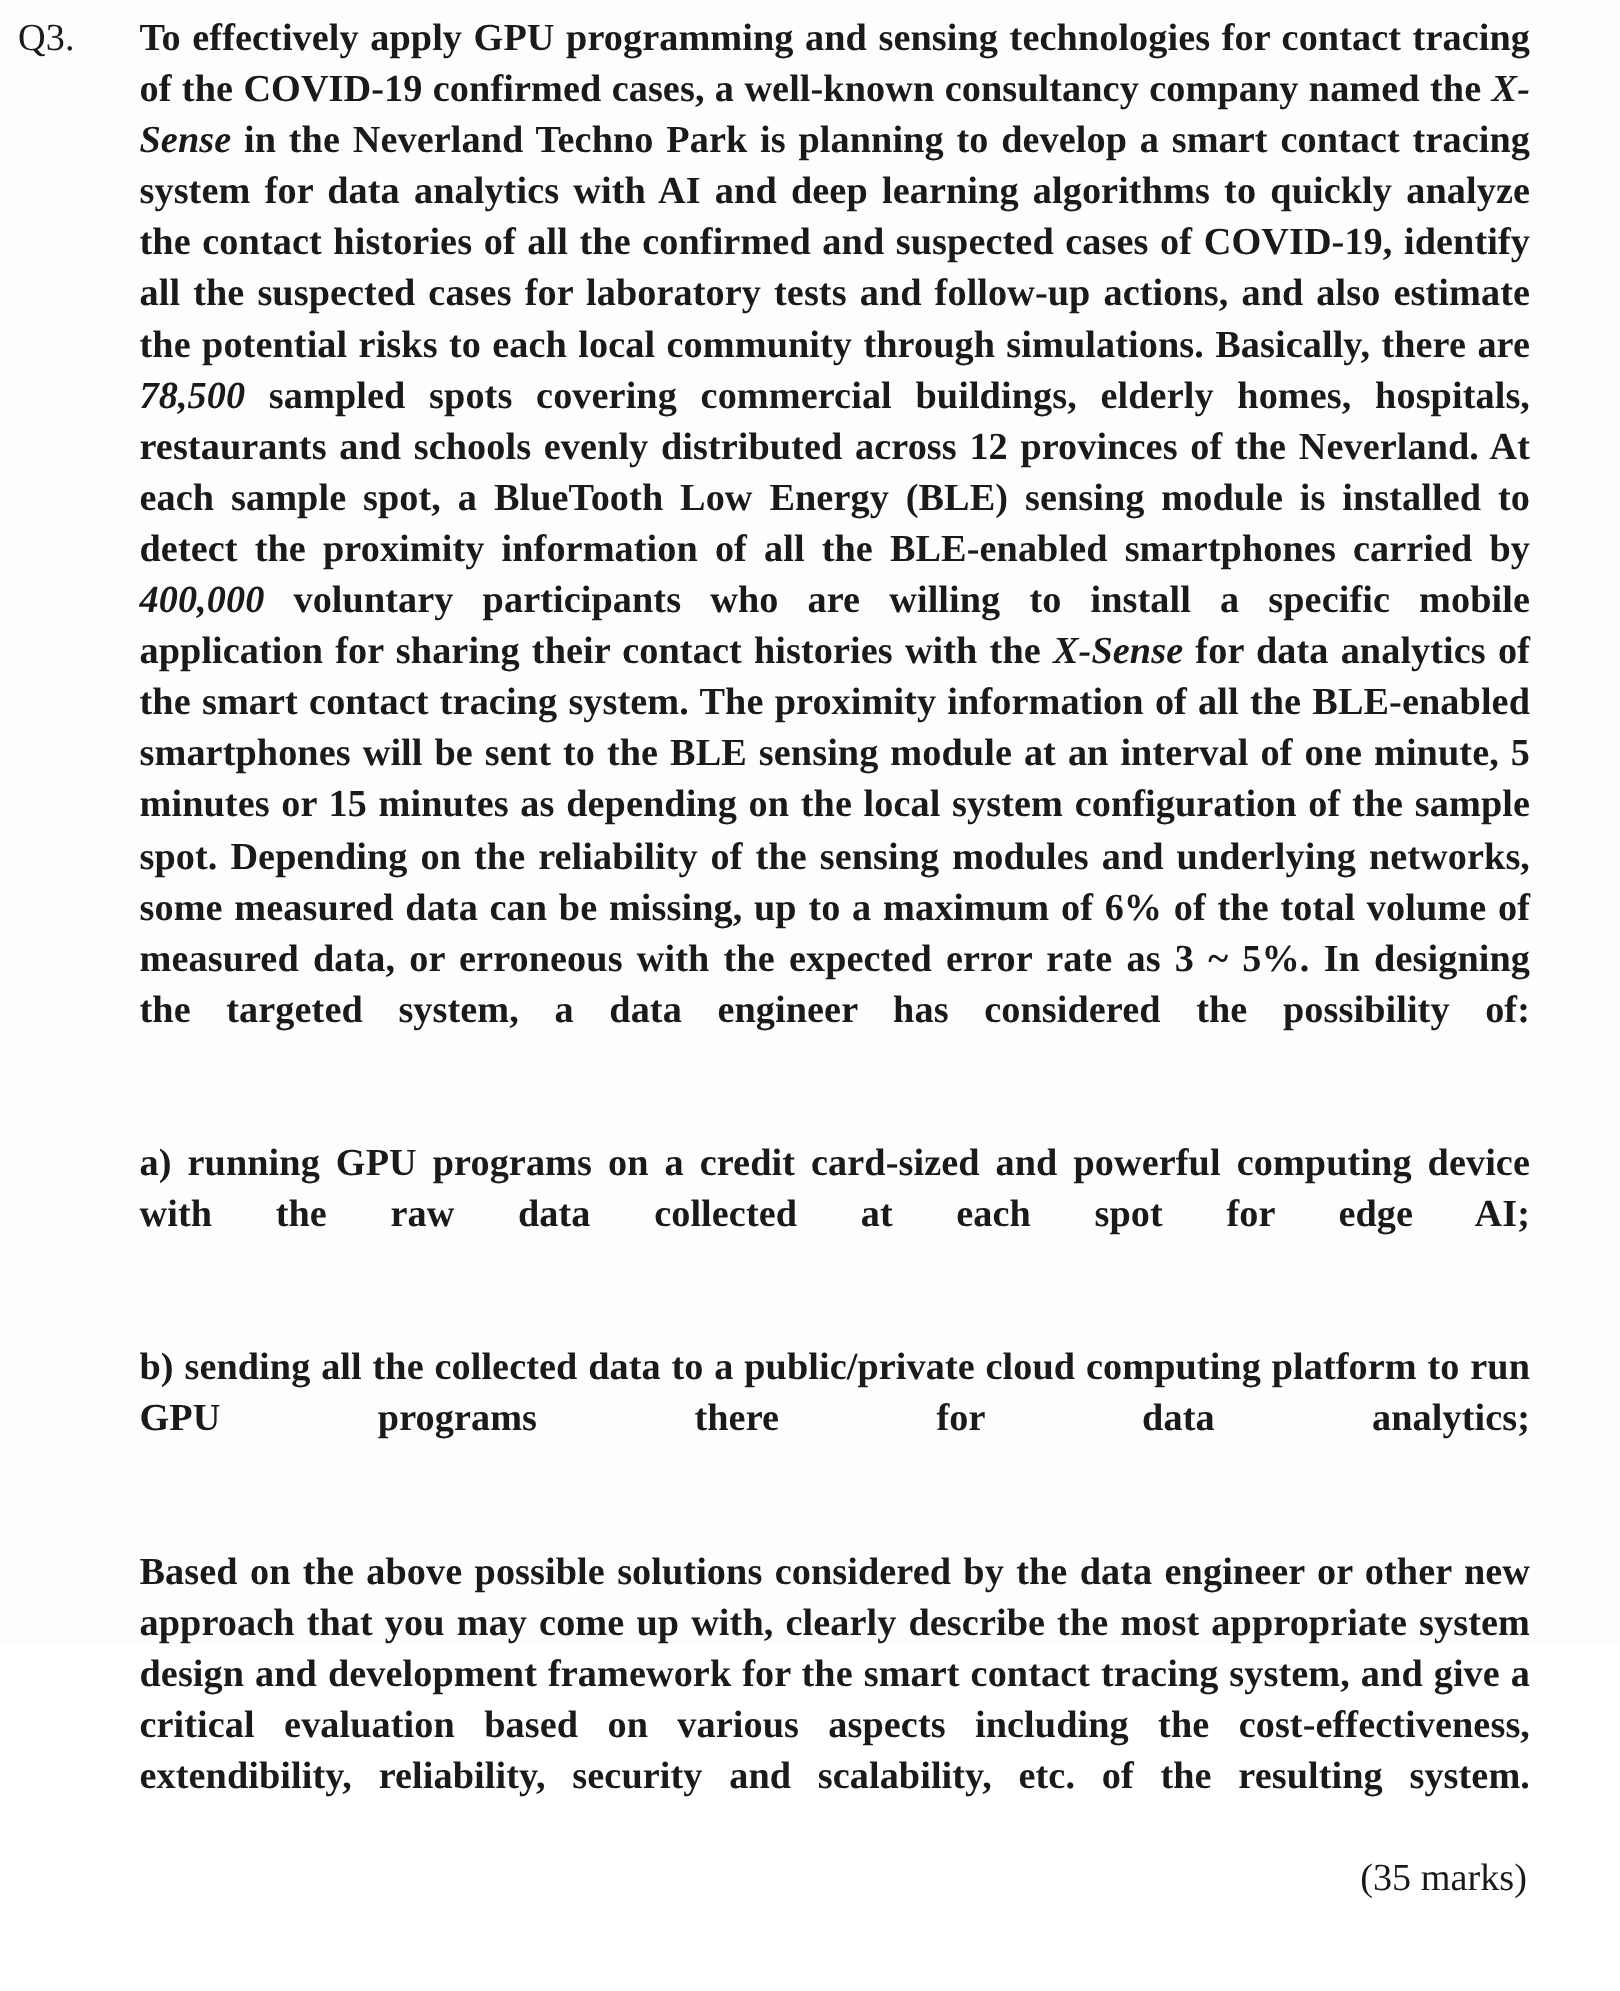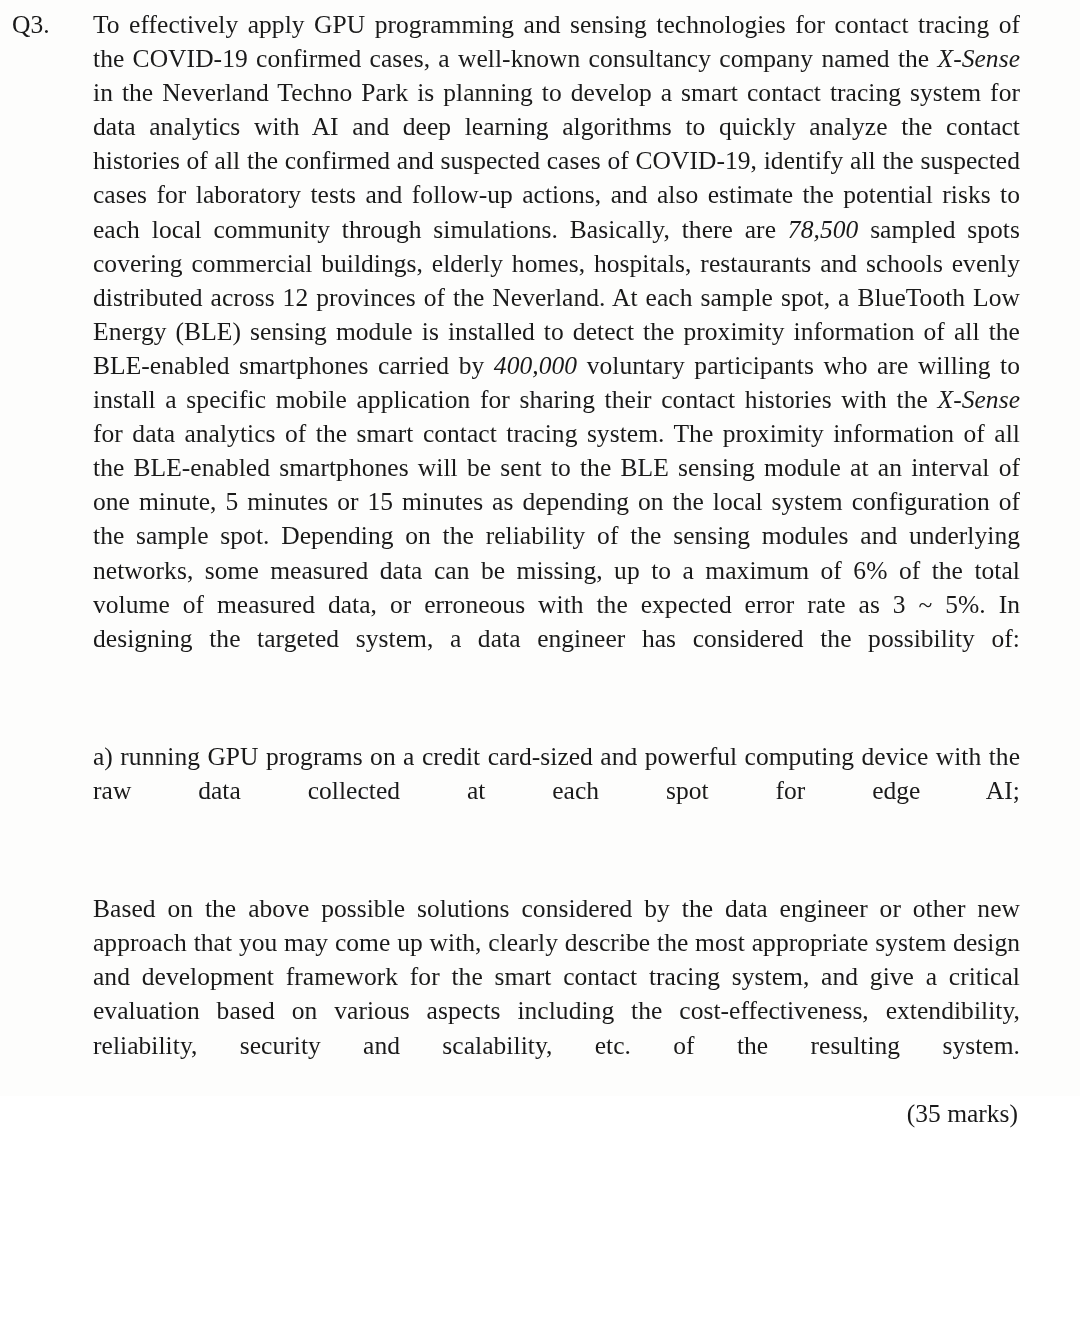--- a/index.html
+++ b/index.html
@@ -47,33 +47,34 @@
   .para {
     font-size: 25.5px;
     line-height: 34.1px;
     text-align: justify;
     text-justify: inter-word;
     margin: 0;
     letter-spacing: 0.05px;
     word-spacing: 0.2px;
     -webkit-hyphens: none;
     hyphens: none;
+    font-weight: bold;
   }
 
   
   .para::after {
     content: "";
     display: inline-block;
     width: 100%;
   }
 
   
 
   .para + .para {
-    margin-top: 50px;
+    margin-top: 34px;
   }
 
   .it {
     font-style: italic;
   }
 
   .marks-line {
     font-size: 25.5px;
     line-height: 34px;
     text-align: right;
@@ -89,20 +90,21 @@
 <div class="page">
 
   <div class="question">
 
     <div class="q-label">Q3.</div>
 
     <div class="q-body">
       <div id="paragraphs">
           <p class="para"><span>To effectively apply GPU programming and sensing technologies for contact tracing of the COVID-19 confirmed cases, a well-known consultancy company named the </span><span class="it">X-Sense</span><span> in the Neverland Techno Park is planning to develop a smart contact tracing system for data analytics with AI and deep learning algorithms to quickly analyze the contact histories of all the confirmed and suspected cases of COVID-19, identify all the suspected cases for laboratory tests and follow-up actions, and also estimate the potential risks to each local community through simulations. Basically, there are </span><span class="it">78,500</span><span> sampled spots covering commercial buildings, elderly homes, hospitals, restaurants and schools evenly distributed across 12 provinces of the Neverland. At each sample spot, a BlueTooth Low Energy (BLE) sensing module is installed to detect the proximity information of all the BLE-enabled smartphones carried by </span><span class="it">400,000</span><span> voluntary participants who are willing to install a specific mobile application for sharing their contact histories with the </span><span class="it">X-Sense</span><span> for data analytics of the smart contact tracing system. The proximity information of all the BLE-enabled smartphones will be sent to the BLE sensing module at an interval of one minute, 5 minutes or 15 minutes as depending on the local system configuration of the sample spot. Depending on the reliability of the sensing modules and underlying networks, some measured data can be missing, up to a maximum of 6% of the total volume of measured data, or erroneous with the expected error rate as 3 ~ 5%. In designing the targeted system, a data engineer has considered the possibility of:</span></p>
           <p class="para"><span>a) running GPU programs on a credit card-sized and powerful computing device with the raw data collected at each spot for edge AI;</span></p>
+          <p class="para"><span>b) sending all the collected data to a public/private cloud computing platform to run GPU programs there for data analytics;</span></p>
           <p class="para"><span>Based on the above possible solutions considered by the data engineer or other new approach that you may come up with, clearly describe the most appropriate system design and development framework for the smart contact tracing system, and give a critical evaluation based on various aspects including the cost-effectiveness, extendibility, reliability, security and scalability, etc. of the resulting system.</span></p>
         </div>
 
       <p class="marks-line">(35 marks)</p>
     </div>
 
   </div>
 
 </div>
 

